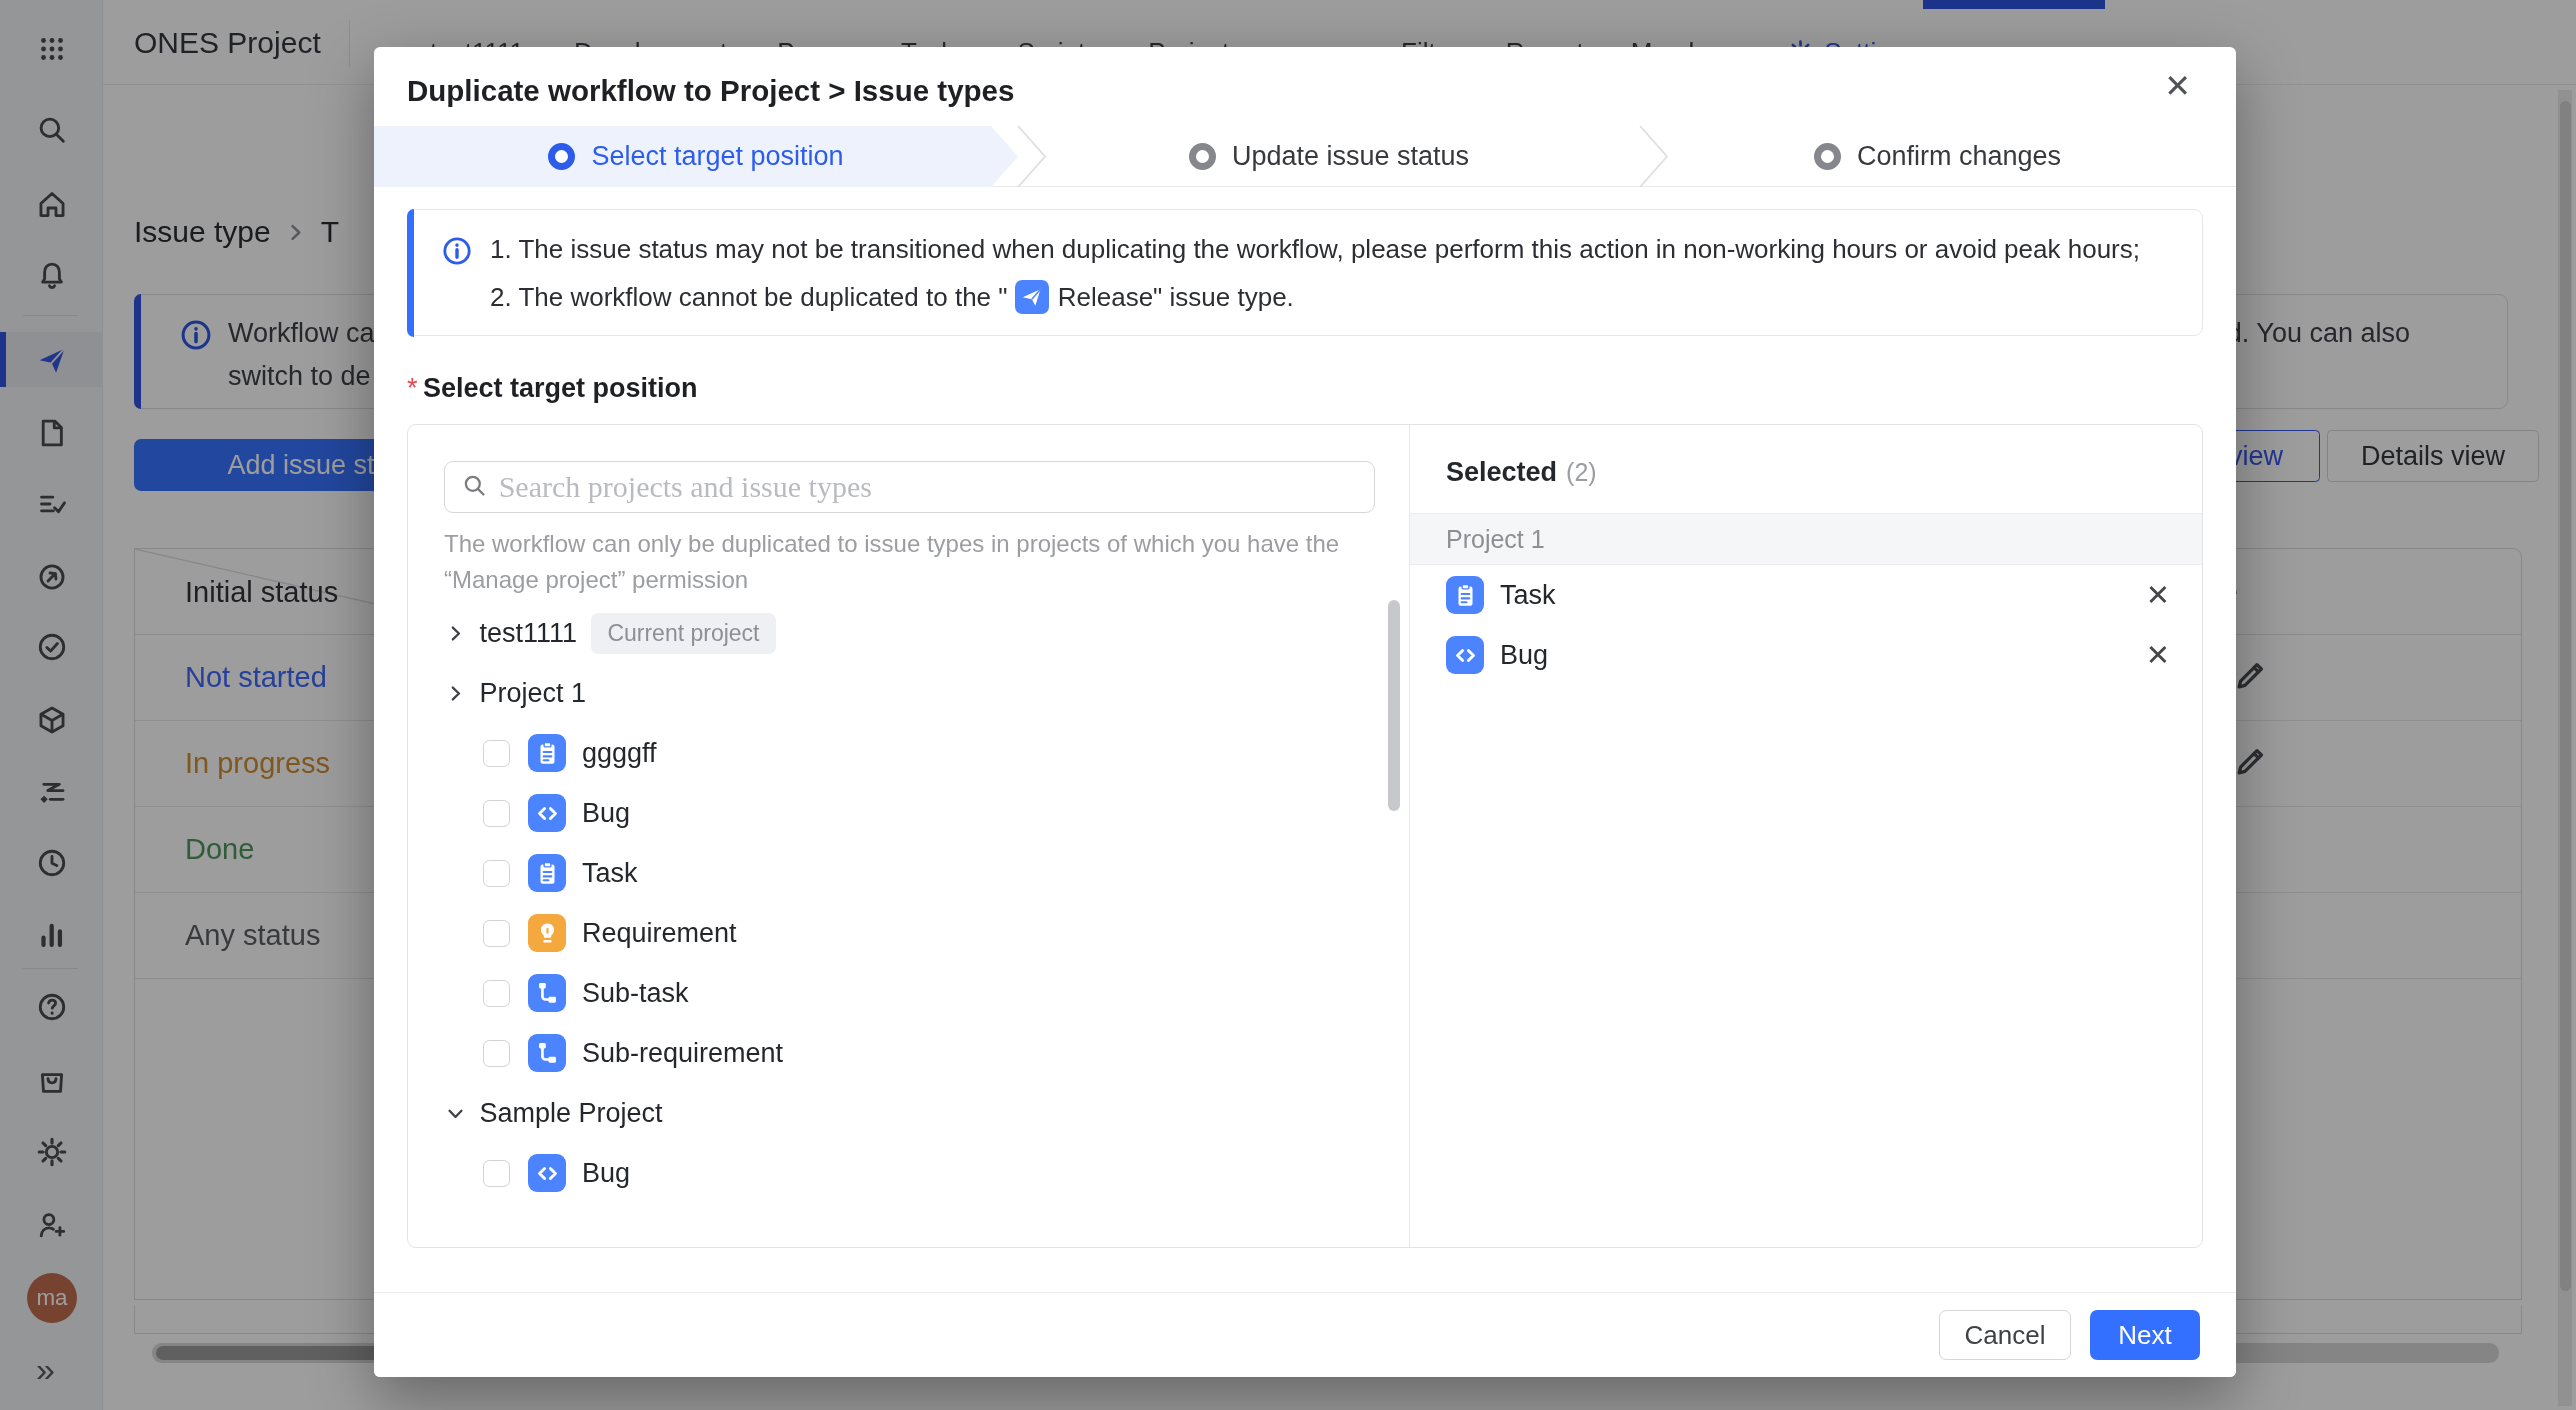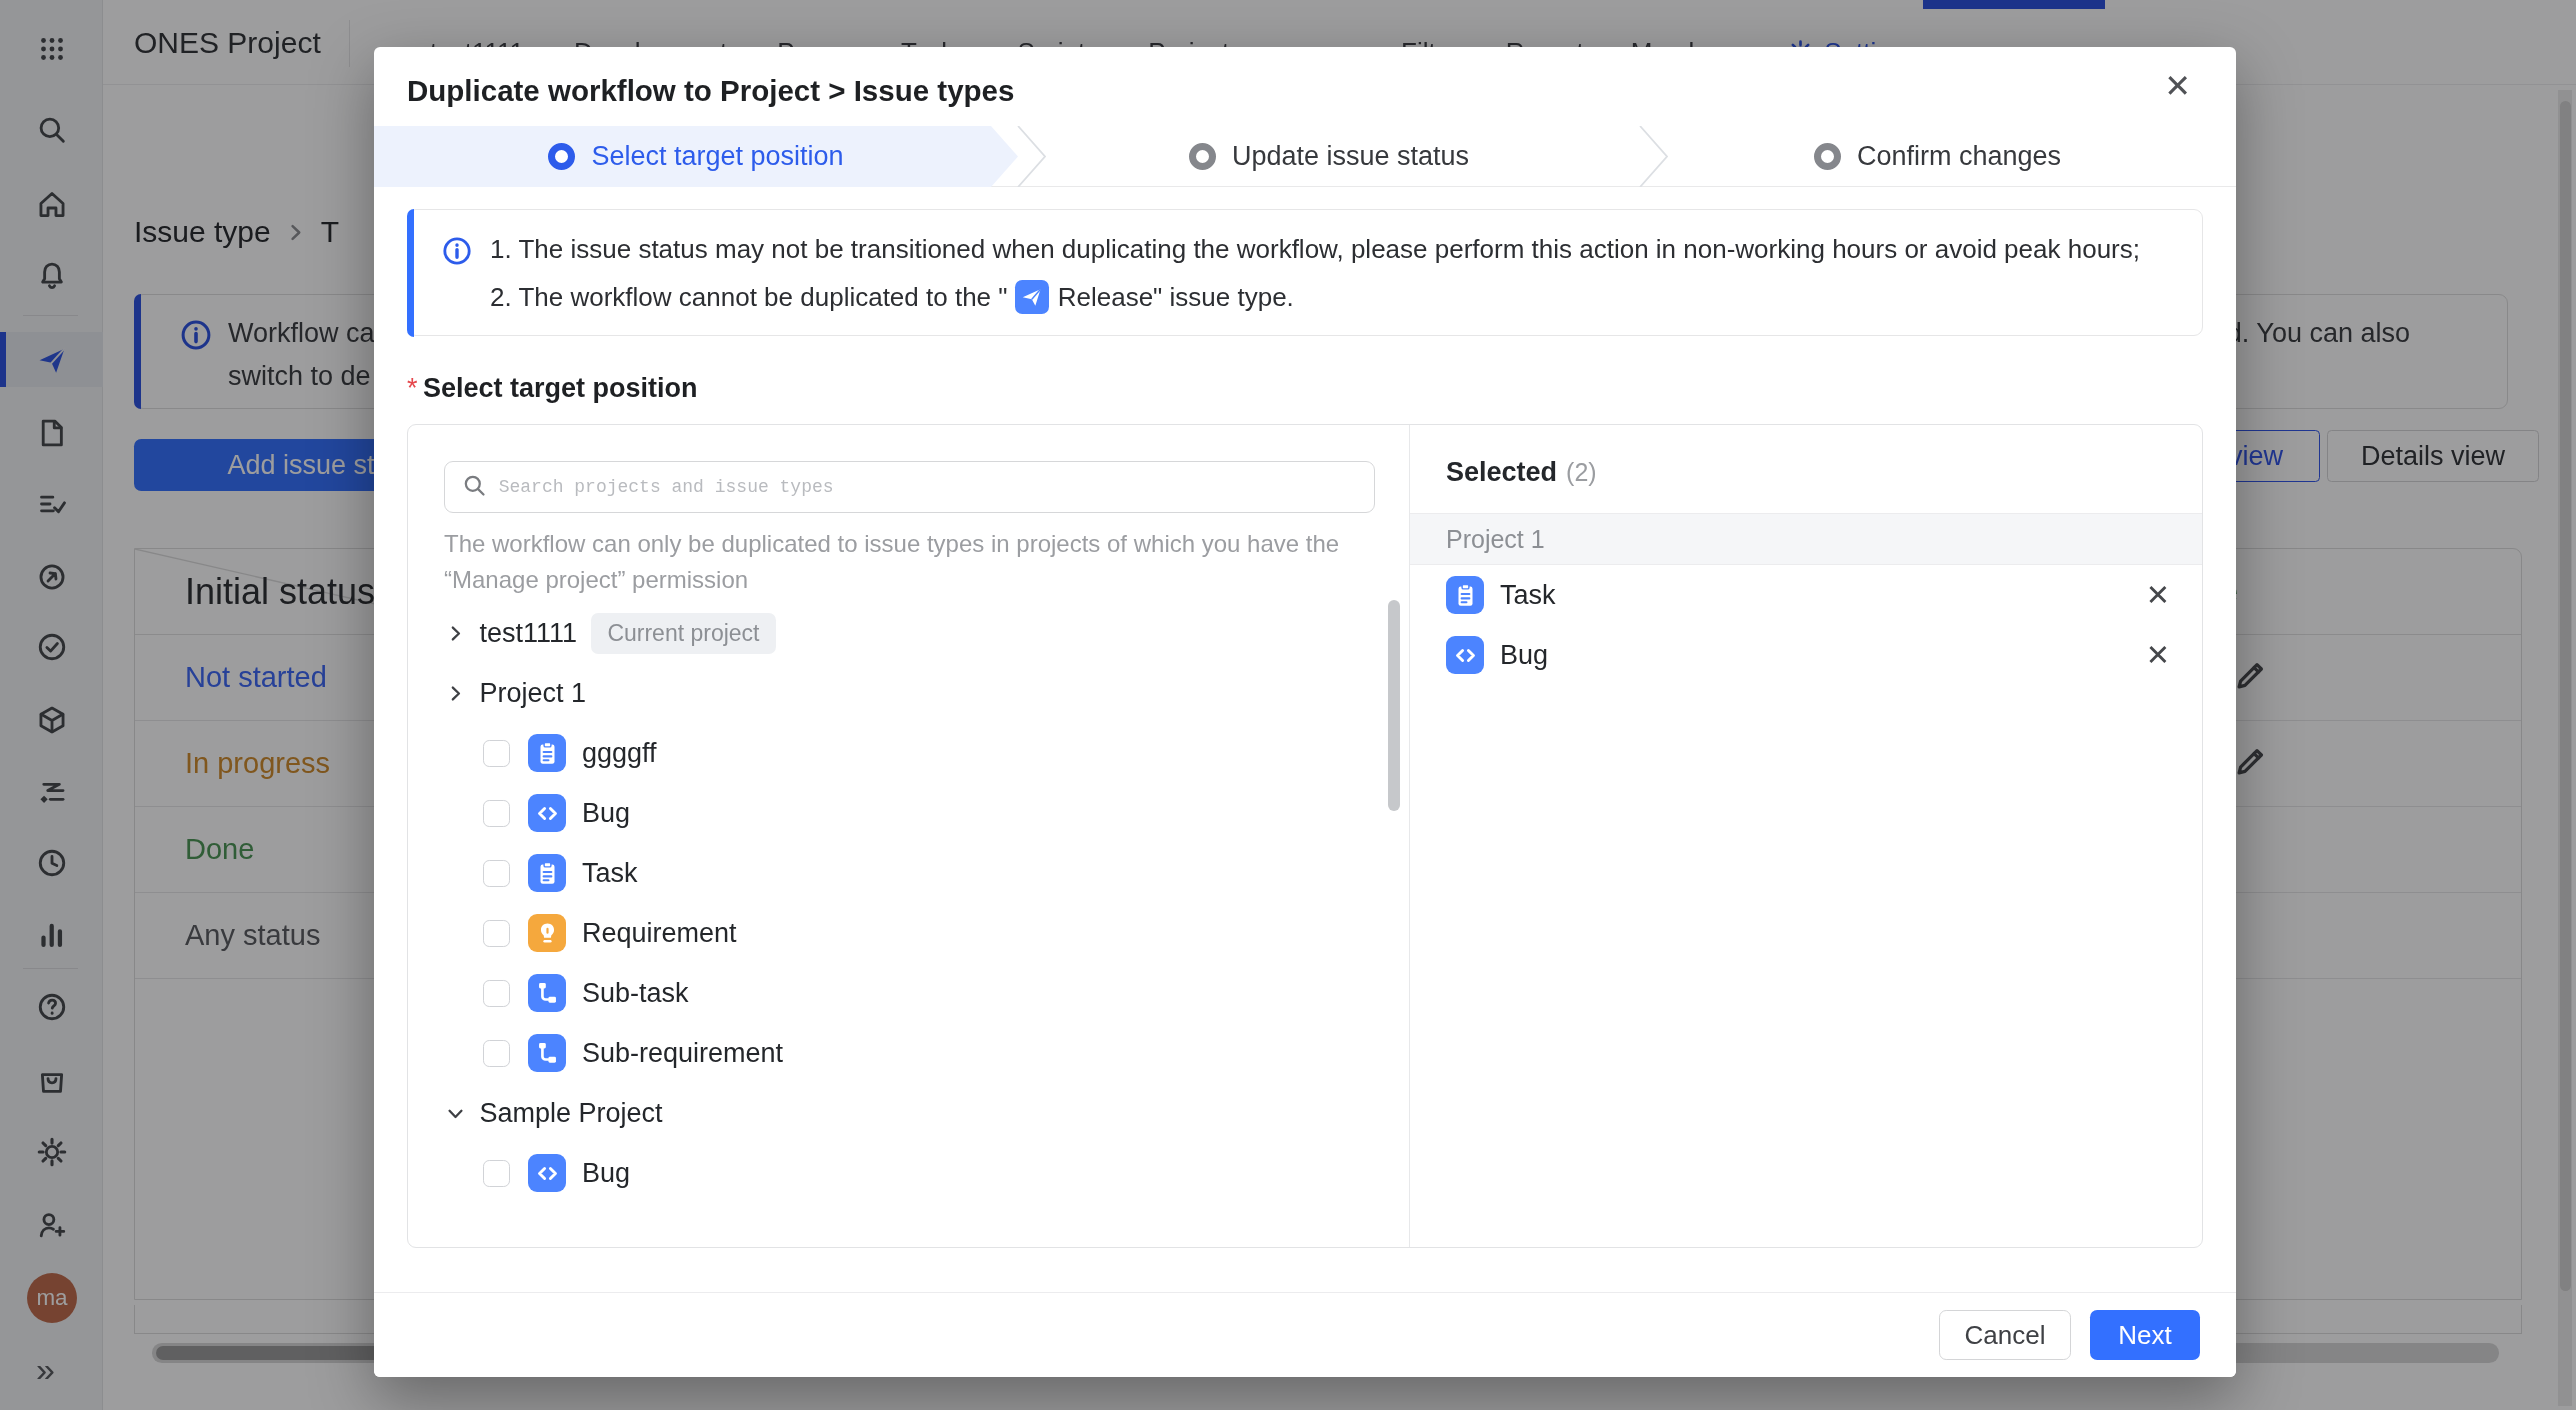--- a/index.html
+++ b/index.html
@@ -43,21 +43,21 @@
 
   .add-btn { position:absolute; left:134px; top:439px; width:385px; height:52px; background:#3370ff; border-radius:7.2px; color:#fff; font-size:27px; display:flex; align-items:center; justify-content:center; }
 
   .view-toggle { position:absolute; top:430px; height:52px; display:flex; align-items:center; justify-content:center; font-size:27px; border-radius:4.5px; background:#fff; }
   .vt-table { left:2120px; width:200px; border:1.8px solid #2f54eb; color:#2f54eb; }
   .vt-details { left:2327px; width:212px; border:1.8px solid #d6d6d8; color:#303236; }
 
   .bg-table { position:absolute; left:134px; top:548px; width:2388px; height:752px; border:1.3px solid #dcdcdc; border-radius:0 9px 0 0; }
   .bg-th { position:absolute; left:0; top:0; right:0; height:86px; border-bottom:1.3px solid #e2e2e2; }
   .bg-th .diag { position:absolute; left:0; top:0; }
-  .bg-th .label { position:absolute; left:50px; top:0; height:86px; display:flex; align-items:center; font-size:36px; font-weight:500; color:#2b2d31; }
+  .bg-th .label { position:absolute; left:50px; top:0; height:86px; display:flex; align-items:center; font-size:29px; font-weight:500; color:#2b2d31; }
   .bg-th .frag { position:absolute; left:2087px; top:0; height:86px; display:flex; align-items:center; font-size:29px; }
   .bg-row { position:absolute; left:0; right:0; height:86px; border-bottom:1.3px solid #e7e7e8; display:flex; align-items:center; padding-left:50px; font-size:29px; }
   .pencil { position:absolute; width:39px; height:39px; color:#46484c; }
   .pencil svg { width:39px; height:39px; }
   .bg-strip { position:absolute; left:134px; top:1305px; width:2388px; height:29px; border:1.3px solid #dcdcdc; border-top:none; }
 
   .hscroll-track { position:absolute; left:152px; top:1343px; width:2347px; height:19.7px; border-radius:9.8px; background:#d8d8d8; }
   .hscroll-thumb { position:absolute; left:3.6px; top:2.7px; width:1853px; height:14.3px; border-radius:7.2px; background:#9a9a9a; }
   .vscroll-track { position:absolute; right:3.6px; top:90px; width:14.3px; height:1316px; background:#ececec; }
   .vscroll-thumb { position:absolute; right:1.8px; top:10.7px; width:10.7px; height:1190px; border-radius:5.4px; background:#d0d0d0; }
@@ -90,21 +90,21 @@
 
   .field-label { margin-top:33px; height:39px; display:flex; align-items:center; font-size:27px; font-weight:600; color:#1e2023; }
   .req { color:#e5484d; margin-right:5.4px; font-weight:400; }
 
   .panels { margin-top:16px; height:824px; border:1.3px solid #e2e3e5; border-radius:9px; display:flex; overflow:hidden; }
   .panel-left { width:1002px; border-right:1.3px solid #e7e8ea; position:relative; padding:36px 36px 0 36px; overflow:hidden; }
   .panel-right { flex:1; position:relative; }
 
   .search-box { width:931px; height:52px; border:1.8px solid #d6d7d9; border-radius:9px; display:flex; align-items:center; padding:0 16px; gap:10.7px; }
   .search-box svg { width:27px; height:27px; color:#7a7c80; flex:none; }
-  .search-box input { border:none; outline:none; flex:1; font-size:18px; font-family:Liberation Mono, monospace; color:#701a75; background:transparent; }
+  .search-box input { border:none; outline:none; flex:1; font-size:30px; font-family:Liberation Serif, serif; color:#701a75; background:transparent; }
   .search-box input::placeholder { color:#b9bbbf; }
   .helper { margin-top:12.5px; width:922px; font-size:24px; line-height:36px; color:#9b9da1; }
 
   .tree { margin-top:5.4px; }
   .tree-row { height:60px; display:flex; align-items:center; }
   .tree-row .chev { width:23px; height:23px; color:#3f4145; display:flex; flex:none; }
   .tree-row .chev svg { width:23px; height:23px; }
   .tree-row .p-label { margin-left:12.5px; font-size:27px; color:#24272b; }
   .badge { margin-left:14.3px; height:41px; line-height:41px; padding:0 16px; background:#eef0f3; border-radius:7.2px; font-size:23px; color:#8c8f94; }
   .tree-row.child { padding-left:39px; }

